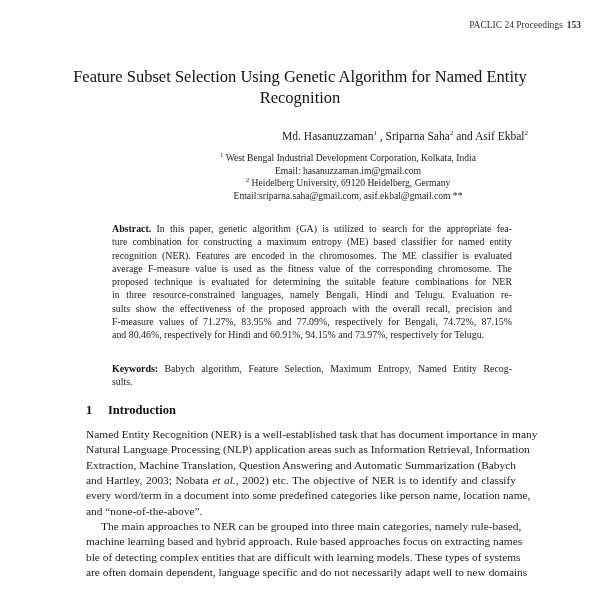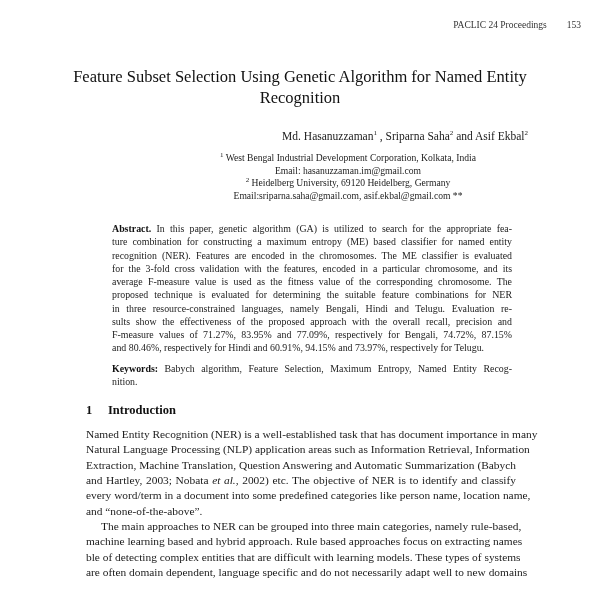--- a/index.html
+++ b/index.html
@@ -1,19 +1,19 @@
 <!DOCTYPE html>
 <html><head>
 <meta charset="utf-8">
 <style>
   html, body { margin:0; padding:0; background:#ffffff; }
   body { width:600px; height:600px; overflow:hidden; position:relative;
          font-family:"Liberation Serif","DejaVu Serif",serif; color:#1a1a1a; }
   .header { position:absolute; top:20px; right:19px; font-size:9.5px; color:#333; }
-  .header .pn { margin-left:20px; }
+  .header .pn { margin-left:4px;font-weight:bold; }
   .title { position:absolute; top:66px; left:60px; width:480px; text-align:center;
            font-weight:normal; font-size:16.5px; line-height:21px; color:#111; }
   .authors { position:absolute; top:130px; left:12px; width:516px; text-align:right; font-size:11.5px; }
   .affil { position:absolute; top:152px; left:0; width:600px; text-align:center; font-size:9.6px; line-height:12.6px; color:#222;padding-left:48px; }
   sup { font-size:7px; line-height:0; }
   .abstract { position:absolute; top:222px; left:112px; width:400px; font-size:9.9px; line-height:13.25px;
               text-align:justify; color:#222; }
   .abstract .lbl { font-weight:bold; color:#111; }
   .keywords { position:absolute; top:362px; left:112px; width:400px; font-size:9.9px; line-height:13.25px; text-align:justify; color:#222; }
   .keywords .lbl { font-weight:bold; color:#111; }
@@ -45,32 +45,31 @@
   <div><sup>1</sup><span> West Bengal Industrial Development Corporation, Kolkata, India</span></div>
   <div>Email: hasanuzzaman.im@gmail.com</div>
   <div><sup>2</sup><span> Heidelberg University, 69120 Heidelberg, Germany</span></div>
   <div>Email:sriparna.saha@gmail.com, asif.ekbal@gmail.com **</div>
 </div>
 
 <div class="abstract">
   <span class="line"><span class="lbl">Abstract.</span><span> In this paper, genetic algorithm (GA) is utilized to search for the appropriate fea-</span></span>
   <span class="line">ture combination for constructing a maximum entropy (ME) based classifier for named entity</span>
   <span class="line">recognition (NER). Features are encoded in the chromosomes. The ME classifier is evaluated</span>
-  <span class="line">for the 3-fold cross validation with the features, encoded in a particular chromosome, and its</span>
   <span class="line">average F-measure value is used as the fitness value of the corresponding chromosome. The</span>
   <span class="line">proposed technique is evaluated for determining the suitable feature combinations for NER</span>
   <span class="line">in three resource-constrained languages, namely Bengali, Hindi and Telugu. Evaluation re-</span>
   <span class="line">sults show the effectiveness of the proposed approach with the overall recall, precision and</span>
   <span class="line">F-measure values of 71.27%, 83.95% and 77.09%, respectively for Bengali, 74.72%, 87.15%</span>
   <span class="line last">and 80.46%, respectively for Hindi and 60.91%, 94.15% and 73.97%, respectively for Telugu.</span>
 </div>
 
 <div class="keywords">
   <span class="line"><span class="lbl">Keywords:</span><span> Babych algorithm, Feature Selection, Maximum Entropy, Named Entity Recog-</span></span>
-  <span class="line last">nition.</span>
+  <span class="line last">sults.</span>
 </div>
 
 <div class="section">
   <span class="num">1</span><span>Introduction</span>
 </div>
 
 <div class="intro">
   <p>
     <span class="line">Named Entity Recognition (NER) is a well-established task that has document importance in many</span>
     <span class="line">Natural Language Processing (NLP) application areas such as Information Retrieval, Information</span>

